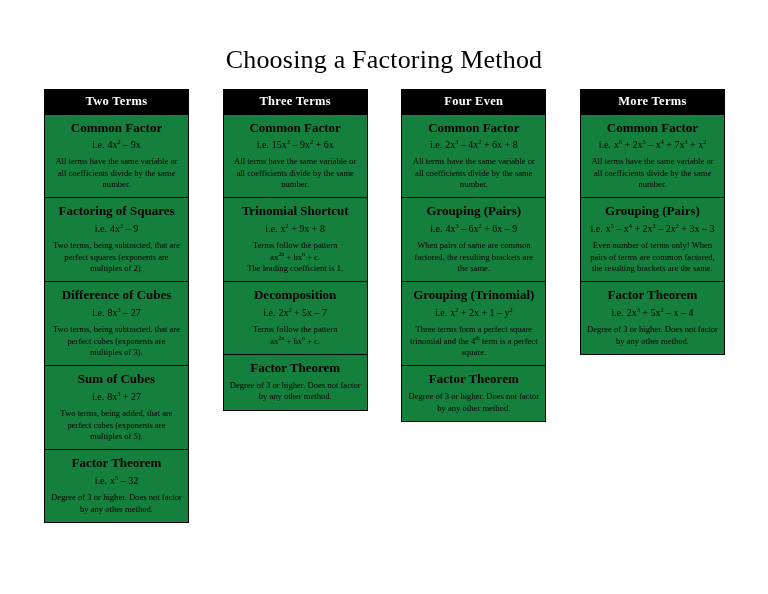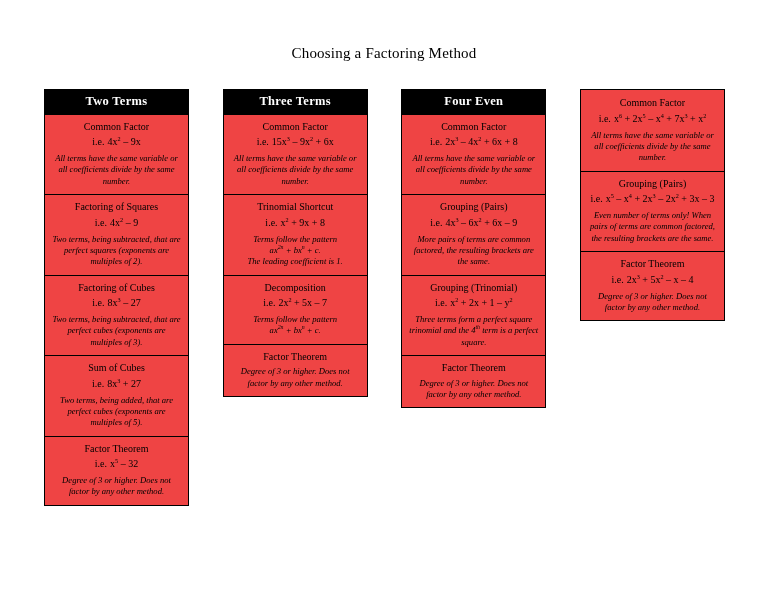--- a/index.html
+++ b/index.html
@@ -11,42 +11,42 @@
     width: 768px;
     height: 594px;
     font-family: "Liberation Serif", "DejaVu Serif", serif;
     color: #000000;
     overflow: hidden;
     position: relative;
   }
 
   #page-title {
     text-align: center;
-    font-size: 15px;
+    font-size: 26px;
     font-weight: normal;
     letter-spacing: 0.2px;
     margin: 0;
     padding-top: 45px;
     font-family: "Liberation Serif", "DejaVu Serif", serif;
   }
 
   #columns {
     position: absolute;
     top: 89px;
     left: 44px;
     width: 681px;
     display: flex;
     justify-content: space-between;
     align-items: flex-start;
   }
 
   .column {
     width: 145px;
     border: 1.5px solid #000000;
-    background: #ef4444;
+    background: #15803d;
     box-sizing: border-box;
   }
 
   .col-header {
     background: #000000;
     color: #ffffff;
     text-align: center;
     font-weight: bold;
     font-size: 12.5px;
     line-height: 1.0;
@@ -59,38 +59,37 @@
     padding: 6px 5px 7px 5px;
     text-align: center;
     box-sizing: border-box;
   }
   .column .cell:first-of-type {
     border-top: none;
     padding-top: 7px;
   }
 
   .cell-title {
-    font-weight: normal;
-    font-size: 10px;
+    font-weight: bold;
+    font-size: 13px;
     line-height: 1.15;
     margin-bottom: 4px;
   }
 
   .cell-example {
     font-size: 10px;
     line-height: 1.2;
     margin-bottom: 5px;
     white-space: nowrap;
   }
   .cell-example .ie {
     margin-right: 3px;
   }
 
   .cell-desc {
-    font-style: italic;
     font-size: 8.6px;
     line-height: 1.32;
     padding: 0 1px;
   }
 
   sup {
     font-size: 0.62em;
     vertical-align: super;
     line-height: 0;
   }
@@ -108,21 +107,21 @@
         <div class="cell-title">Common Factor</div>
         <div class="cell-example"><span class="ie">i.e.</span><span>4x<sup>2</sup> – 9x</span></div>
         <div class="cell-desc">All terms have the same variable or all coefficients divide by the same number.</div>
       </div>
       <div class="cell">
         <div class="cell-title">Factoring of Squares</div>
         <div class="cell-example"><span class="ie">i.e.</span><span>4x<sup>2</sup> – 9</span></div>
         <div class="cell-desc">Two terms, being subtracted, that are perfect squares (exponents are multiples of 2).</div>
       </div>
       <div class="cell">
-        <div class="cell-title">Factoring of Cubes</div>
+        <div class="cell-title">Difference of Cubes</div>
         <div class="cell-example"><span class="ie">i.e.</span><span>8x<sup>3</sup> – 27</span></div>
         <div class="cell-desc">Two terms, being subtracted, that are perfect cubes (exponents are multiples of 3).</div>
       </div>
       <div class="cell">
         <div class="cell-title">Sum of Cubes</div>
         <div class="cell-example"><span class="ie">i.e.</span><span>8x<sup>3</sup> + 27</span></div>
         <div class="cell-desc">Two terms, being added, that are perfect cubes (exponents are multiples of 5).</div>
       </div>
       <div class="cell">
         <div class="cell-title">Factor Theorem</div>
@@ -155,33 +154,34 @@
     <div class="column">
       <div class="col-header">Four Even</div>
       <div class="cell">
         <div class="cell-title">Common Factor</div>
         <div class="cell-example"><span class="ie">i.e.</span><span>2x<sup>3</sup> – 4x<sup>2</sup> + 6x + 8</span></div>
         <div class="cell-desc">All terms have the same variable or all coefficients divide by the same number.</div>
       </div>
       <div class="cell">
         <div class="cell-title">Grouping (Pairs)</div>
         <div class="cell-example"><span class="ie">i.e.</span><span>4x<sup>3</sup> – 6x<sup>2</sup> + 6x – 9</span></div>
-        <div class="cell-desc">More pairs of terms are common factored, the resulting brackets are the same.</div>
+        <div class="cell-desc">When pairs of same are common factored, the resulting brackets are the same.</div>
       </div>
       <div class="cell">
         <div class="cell-title">Grouping (Trinomial)</div>
         <div class="cell-example"><span class="ie">i.e.</span><span>x<sup>2</sup> + 2x + 1 – y<sup>2</sup></span></div>
         <div class="cell-desc">Three terms form a perfect square trinomial and the 4<sup>th</sup> term is a perfect square.</div>
       </div>
       <div class="cell">
         <div class="cell-title">Factor Theorem</div>
         <div class="cell-desc">Degree of 3 or higher. Does not factor by any other method.</div>
       </div>
     </div>
     <div class="column">
+      <div class="col-header">More Terms</div>
       <div class="cell">
         <div class="cell-title">Common Factor</div>
         <div class="cell-example"><span class="ie">i.e.</span><span>x<sup>6</sup> + 2x<sup>5</sup> – x<sup>4</sup> + 7x<sup>3</sup> + x<sup>2</sup></span></div>
         <div class="cell-desc">All terms have the same variable or all coefficients divide by the same number.</div>
       </div>
       <div class="cell">
         <div class="cell-title">Grouping (Pairs)</div>
         <div class="cell-example"><span class="ie">i.e.</span><span>x<sup>5</sup> – x<sup>4</sup> + 2x<sup>3</sup> – 2x<sup>2</sup> + 3x – 3</span></div>
         <div class="cell-desc">Even number of terms only!  When pairs of terms are common factored, the resulting brackets are the same.</div>
       </div>

